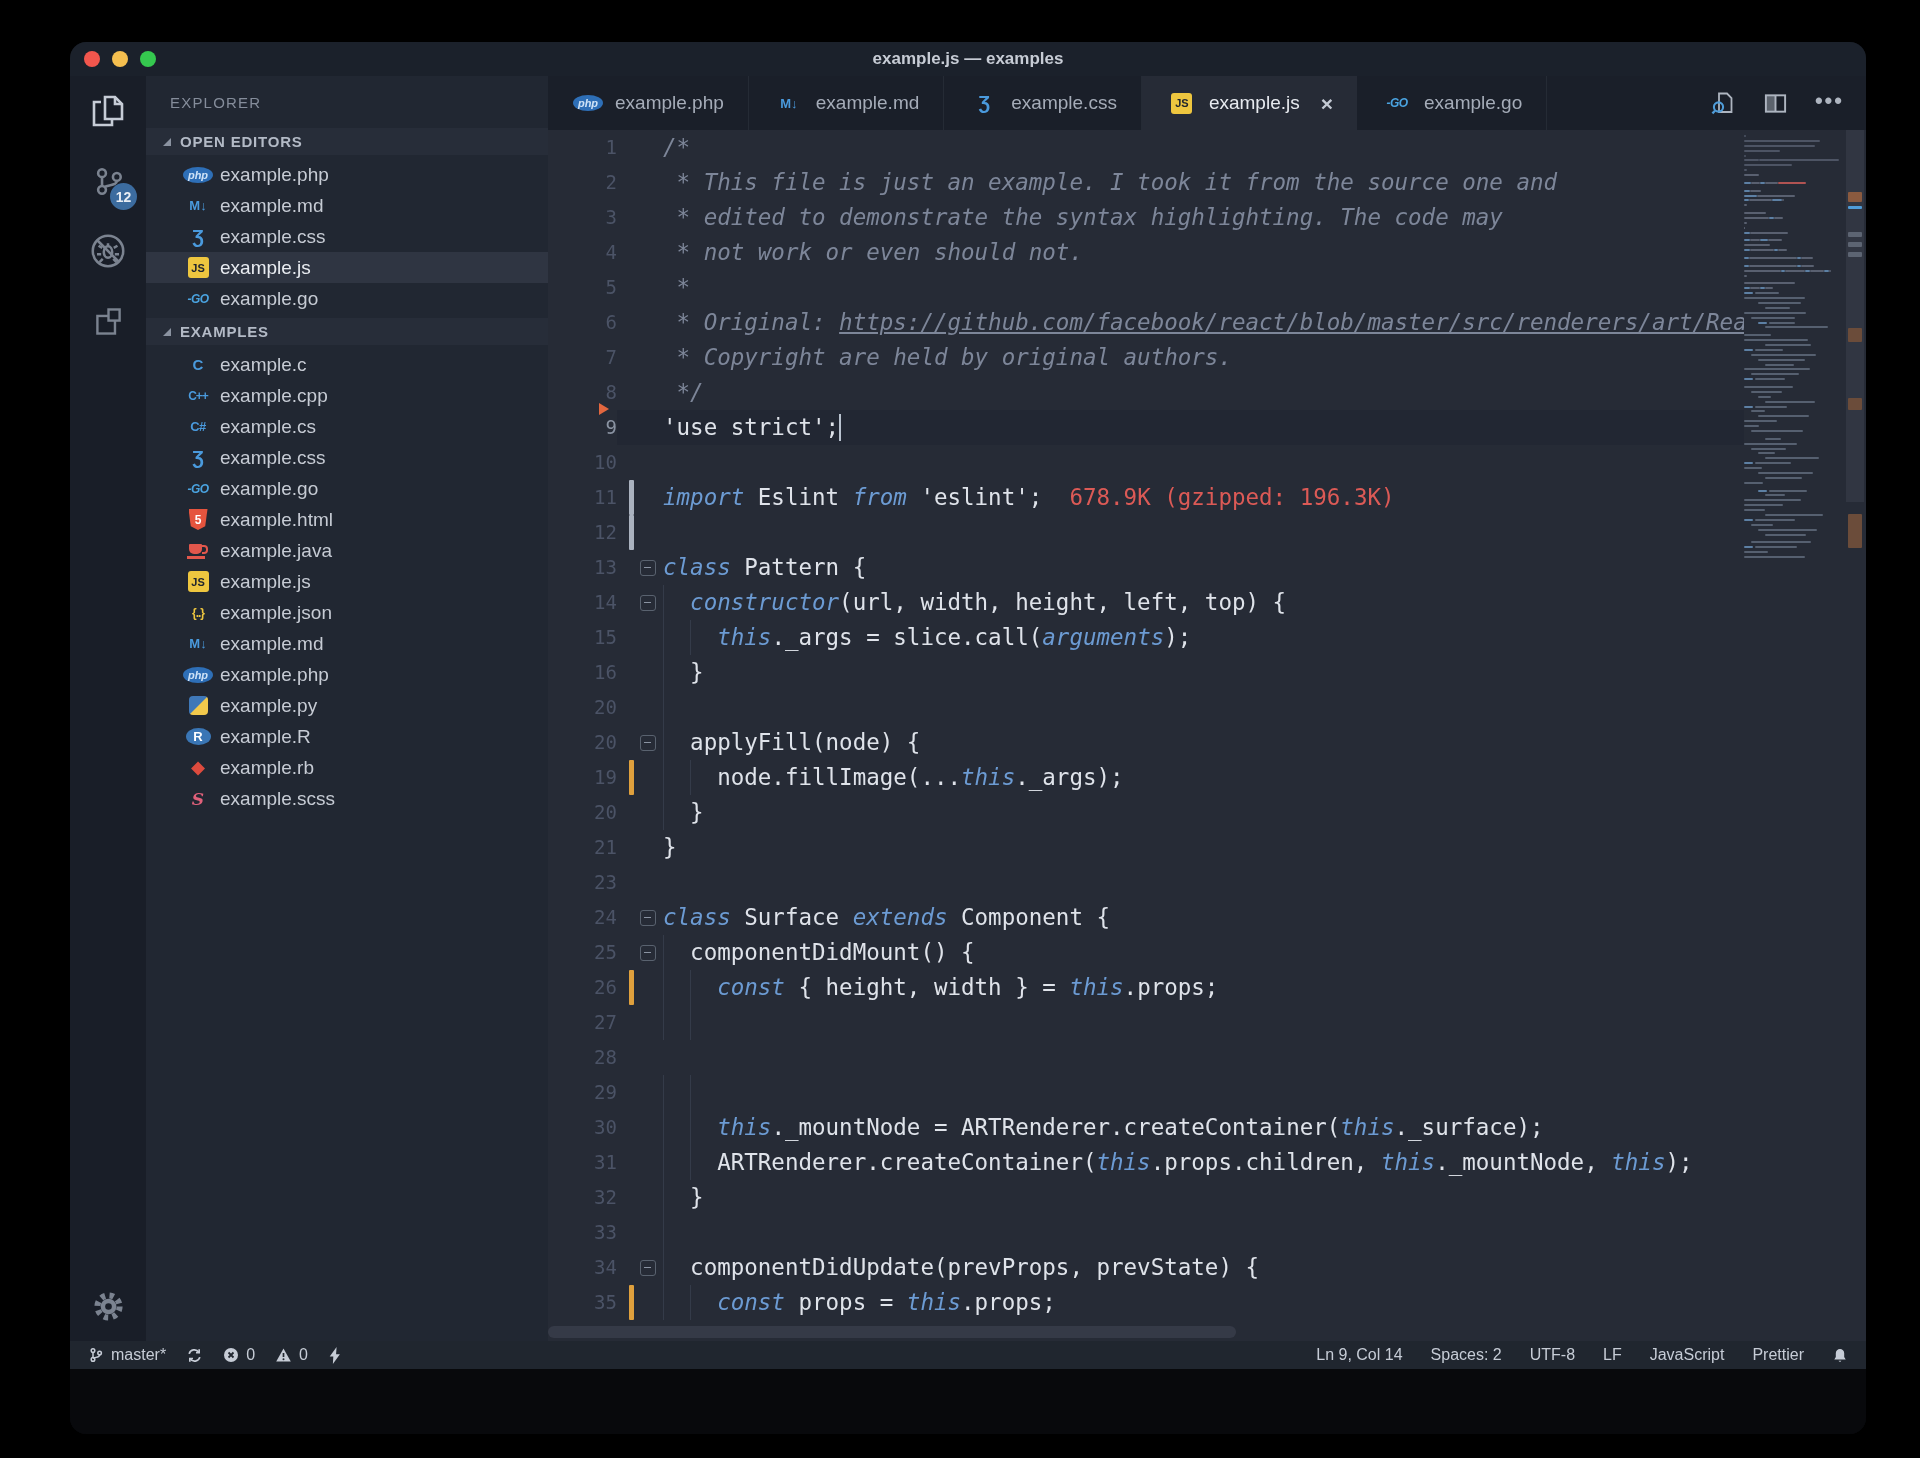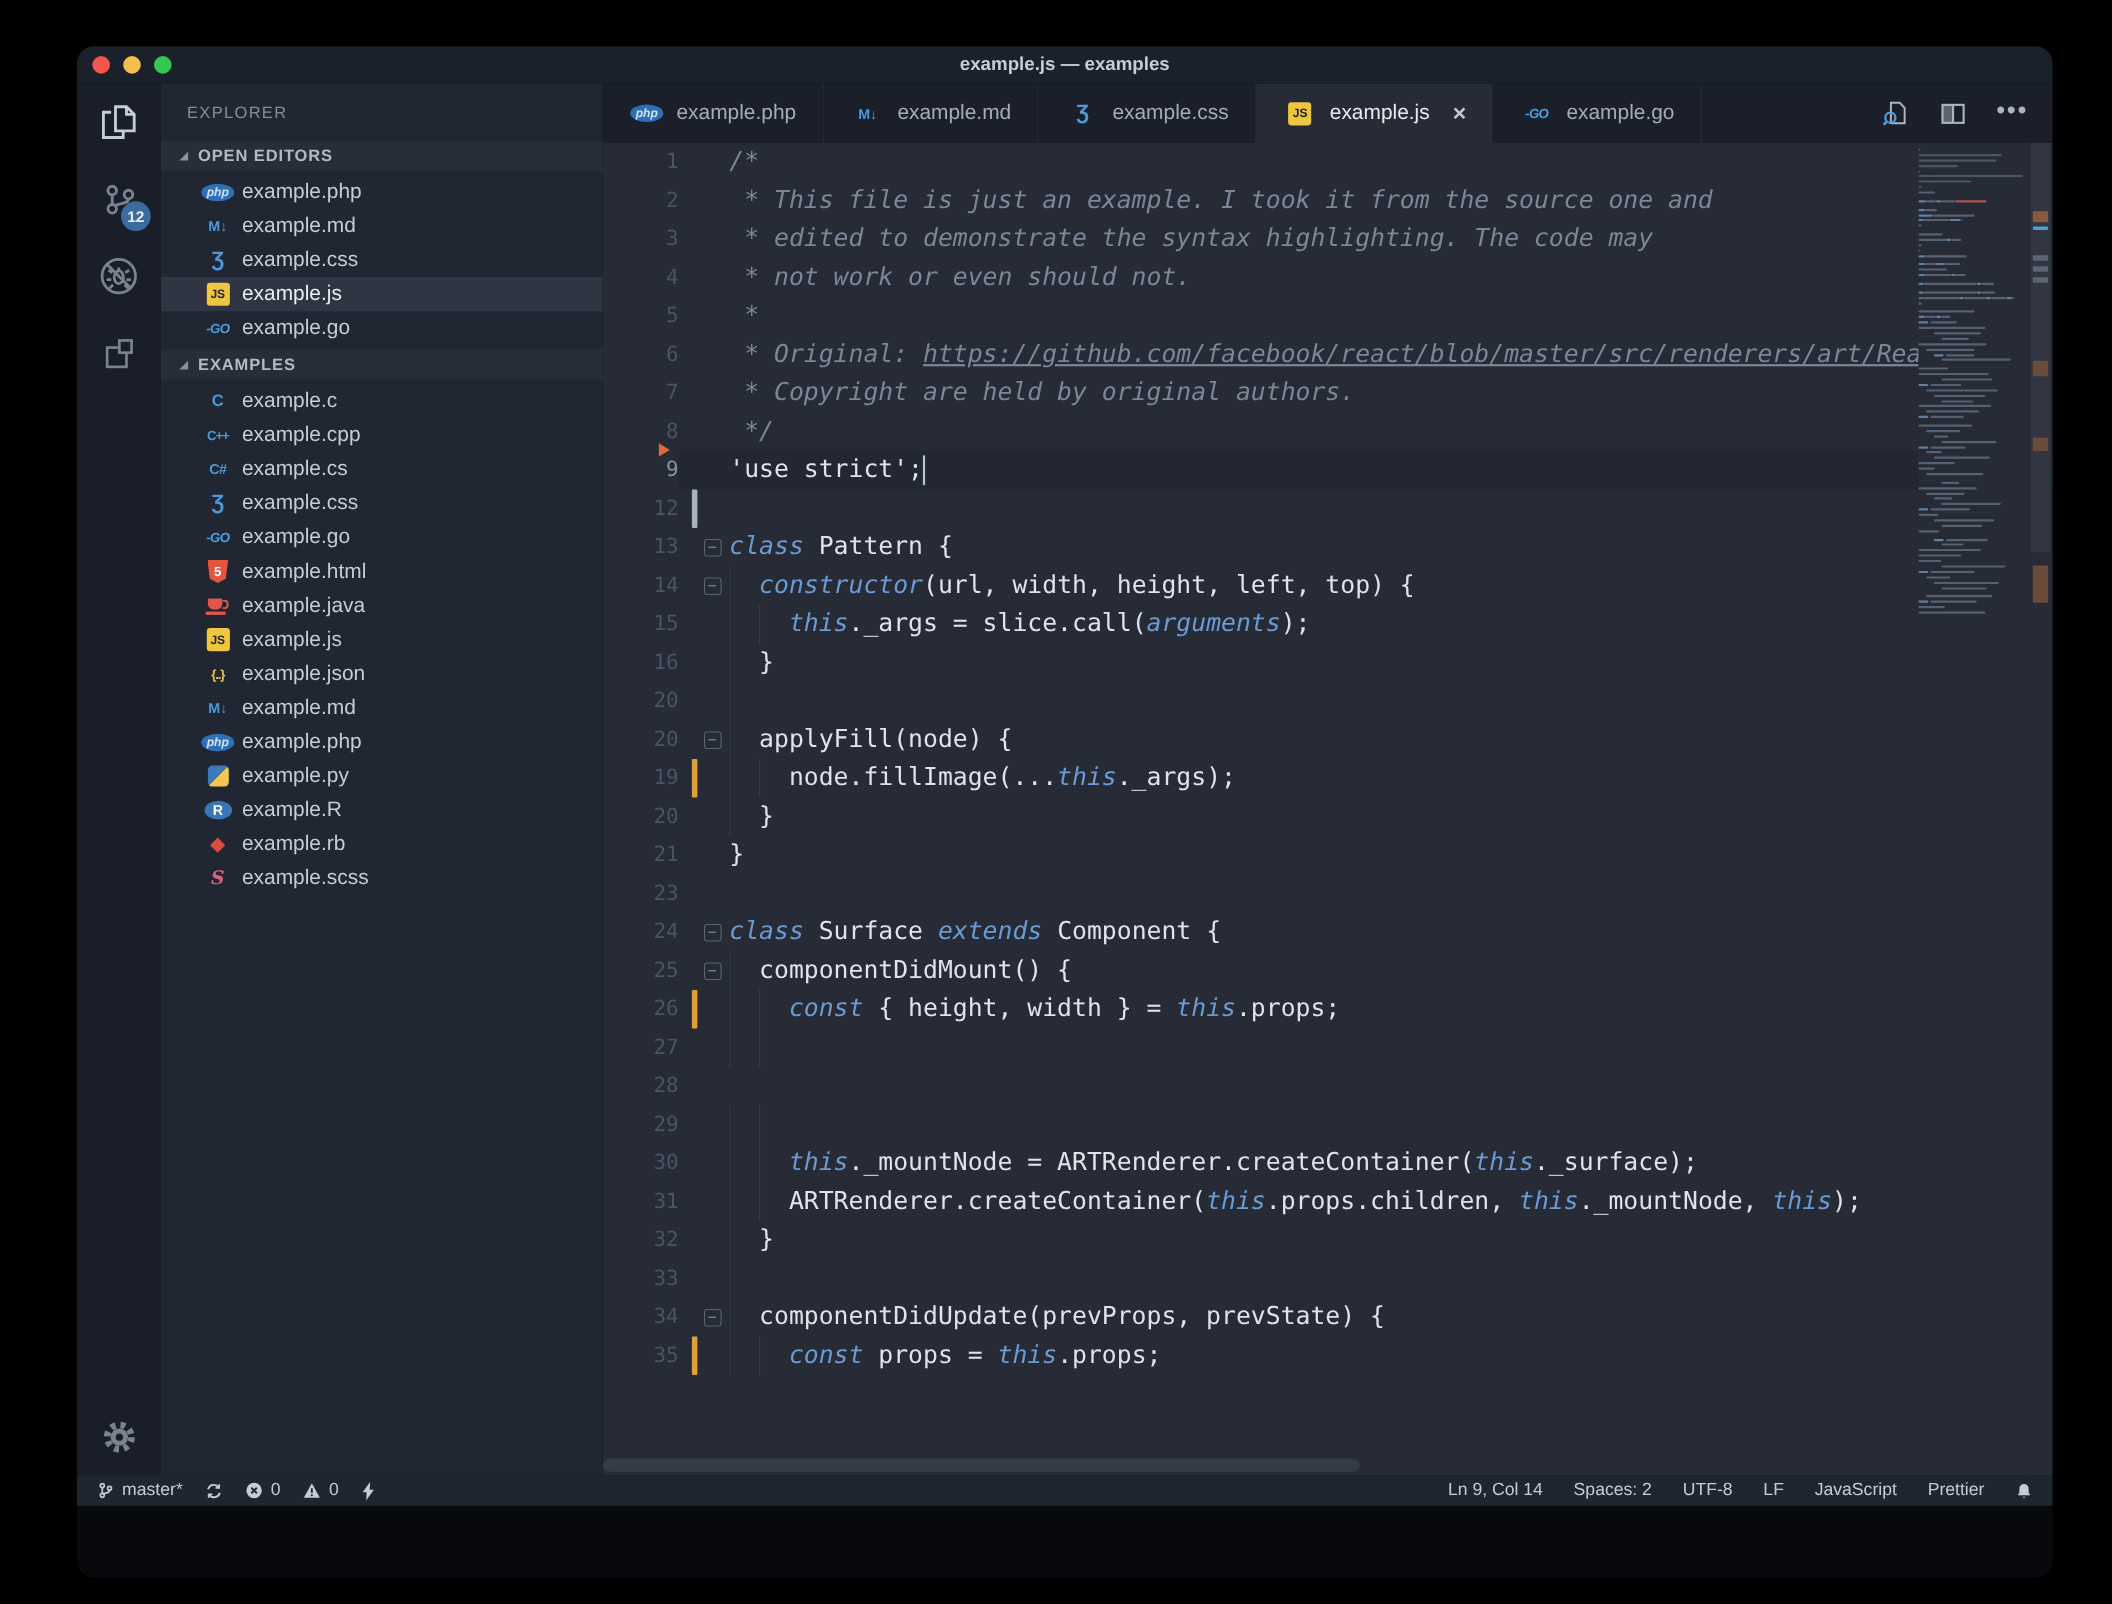--- a/index.html
+++ b/index.html
@@ -426,20 +426,36 @@
               <div class="code-line current">
                 <span class="ln">9</span>
                 <span class="rest">
                   <span class="gbar"></span>
                   <span class="fold"></span>
                   <span class="codetext"><span>'use strict';</span><span class="cursor" style="left: 176.02px;"></span></span>
                 </span>
                 <span class="line-marker"></span>
               </div>
               <div class="code-line">
+                <span class="ln">10</span>
+                <span class="rest">
+                  <span class="gbar"></span>
+                  <span class="fold"></span>
+                  <span class="codetext"></span>
+                </span>
+              </div>
+              <div class="code-line">
+                <span class="ln">11</span>
+                <span class="rest">
+                  <span class="gbar" style="background: var(--gutter-gray);"></span>
+                  <span class="fold"></span>
+                  <span class="codetext"><span class="tok-k">import</span><span> Eslint </span><span class="tok-k">from</span><span> 'eslint';  </span><span class="tok-r">678.9K (gzipped: 196.3K)</span></span>
+                </span>
+              </div>
+              <div class="code-line">
                 <span class="ln">12</span>
                 <span class="rest">
                   <span class="gbar" style="background: var(--gutter-gray);"></span>
                   <span class="fold"></span>
                   <span class="codetext"></span>
                 </span>
               </div>
               <div class="code-line">
                 <span class="ln">13</span>
                 <span class="rest">

